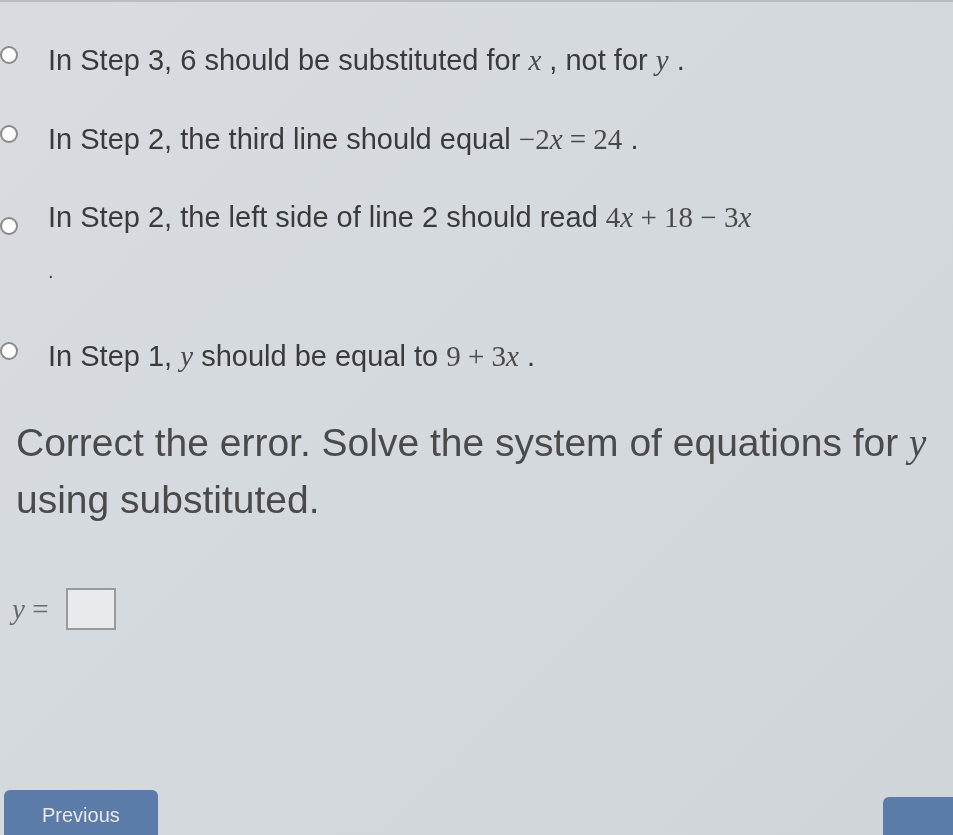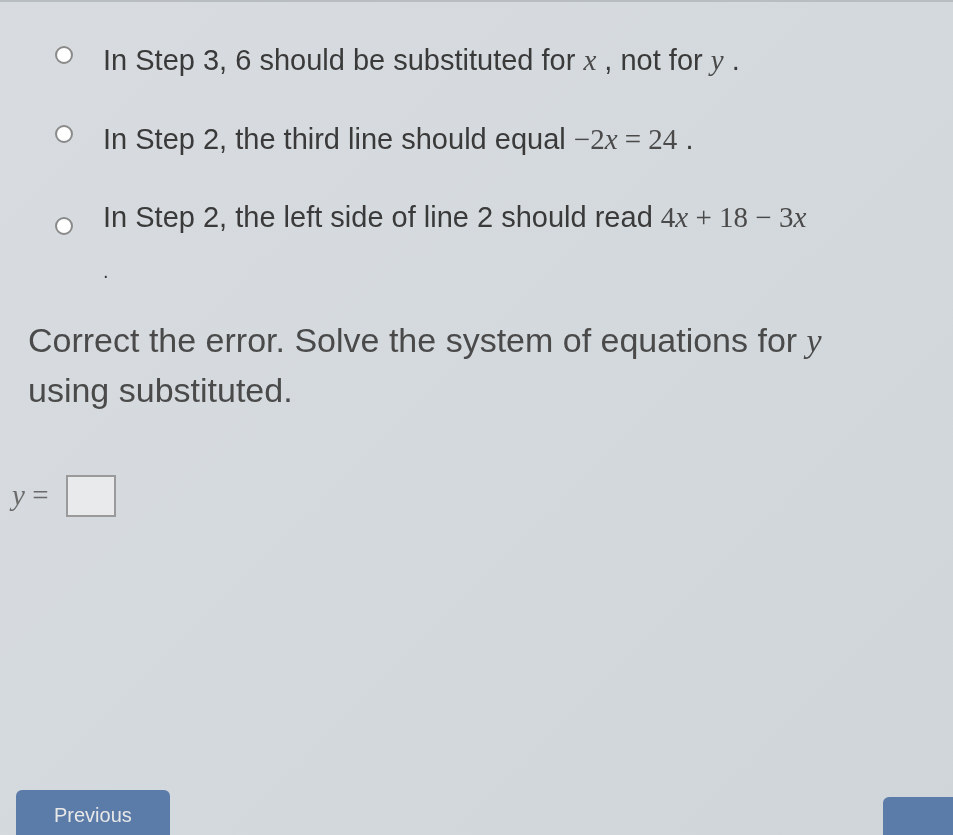--- a/index.html
+++ b/index.html
@@ -24,21 +24,20 @@
       left: 0;
     }
     .content {
       padding-top: 40px;
       padding-left: 0;
     }
     .radio-option {
       display: flex;
       align-items: flex-start;
       margin-bottom: 38px;
-      padding-left: 55px;
     }
     .radio-circle {
       width: 18px;
       height: 18px;
       border: 2px solid #8a8a8a;
       border-radius: 50%;
       background: #fff;
       flex-shrink: 0;
       margin-top: 6px;
       margin-right: 30px;
@@ -49,23 +48,23 @@
       line-height: 1.4;
     }
     .italic {
       font-style: italic;
     }
     .math {
       font-family: 'Times New Roman', serif;
       color: #4a4a4a;
     }
     .prompt-text {
-      font-size: 34px;
+      font-size: 39px;
       color: #4a4a4a;
-      padding-left: 28px;
+      padding-left: 16px;
       line-height: 1.45;
       margin-top: 20px;
     }
     .answer-row {
       display: flex;
       align-items: center;
       padding-left: 12px;
       margin-top: 60px;
     }
     .answer-label {
@@ -84,41 +83,41 @@
       border: 2px solid #9a9a9a;
       background: #e8eaec;
       font-size: 22px;
       text-align: center;
       outline: none;
       padding: 0;
     }
     .previous-btn {
       position: absolute;
       bottom: 0;
-      left: 16px;
+      left: 4px;
       background: #5b7ba8;
       color: #e8e8e8;
       border: none;
       padding: 14px 38px 8px 38px;
       font-size: 20px;
       border-radius: 6px 6px 0 0;
       cursor: pointer;
       font-family: Arial, sans-serif;
     }
     .next-btn-edge {
       position: absolute;
       bottom: 0;
       right: 0;
       width: 70px;
       height: 38px;
       background: #5b7ba8;
       border-radius: 6px 0 0 0;
     }
     .option3-wrap {
-      margin-bottom: 28px;
+      margin-bottom: 48px;
     }
     .option3-wrap .radio-circle {
       margin-top: 20px;
     }
   </style>
 </head>
 <body>
 
 <div class="divider"></div>
 
@@ -140,20 +139,26 @@
 
   <div class="radio-option option3-wrap">
     <div class="radio-circle"></div>
     <div class="option-text">
       <span>In Step 2, the left side of line 2 should read </span><span class="math">4<span class="italic">x</span> + 18 − 3<span class="italic">x</span></span>
       <div style="height:10px"></div>
       <span style="font-size:20px">.</span>
     </div>
   </div>
 
+  <div class="radio-option">
+    <div class="radio-circle"></div>
+    <div class="option-text">
+      <span>In Step 1, </span><span class="italic math">y</span><span>  should be equal to </span><span class="math" data="" -interactable="false">9 + 3<span class="italic">x</span></span><span> .</span>
+    </div>
+  </div>
 
   <div class="prompt-text">
     <span>Correct the error. Solve the system of equations for </span><span class="italic math">y</span><br>
     <span> using substituted.</span>
   </div>
 
   <div class="answer-row">
     <span class="answer-label"><span class="italic">y</span> <span class="answer-equals">=</span></span>
     <input class="answer-input" type="text" value="" style="">
   </div>

